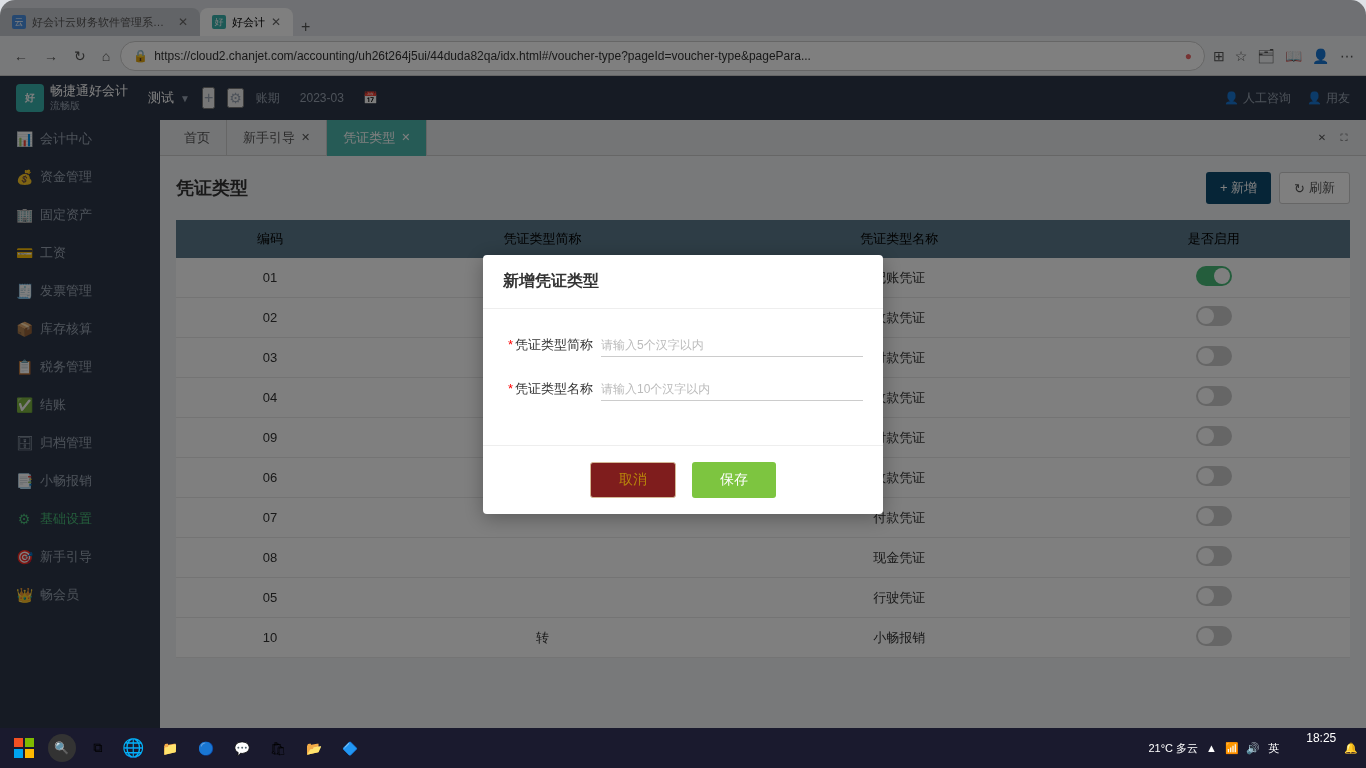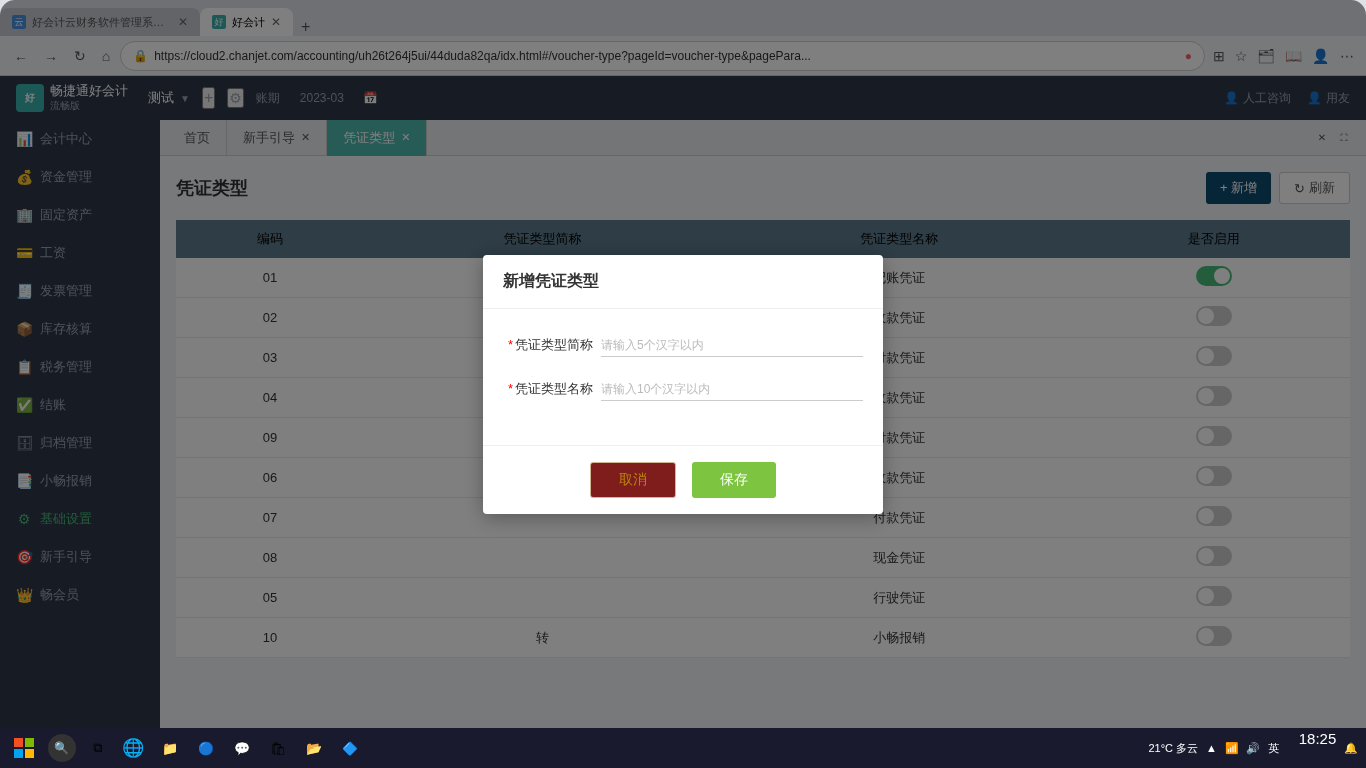--- a/index.html
+++ b/index.html
@@ -393,18 +393,18 @@
   <div class="taskbar-icon">🛍</div>
   <div class="taskbar-icon">📂</div>
   <div class="taskbar-icon">🔷</div>
   <div class="taskbar-right">
     <span style="color:white;font-size:11px;">21°C 多云</span>
     <span style="color:white;">▲</span>
     <span>📶</span>
     <span>🔊</span>
     <span style="color:white;font-size:11px;">英</span>
     <div class="taskbar-time">
-      <div style="color:white;font-size:15px;margin-top:41px;">18:25</div>
+      <div style="color:white;font-size:12px;margin-top:41px;">18:25</div>
       <div style="color:white;font-size:11px;margin-top:44px;">2023/3/18</div>
     </div>
     <div style="color:white;">🔔</div>
   </div>
 </div>
 
 </body></html>

